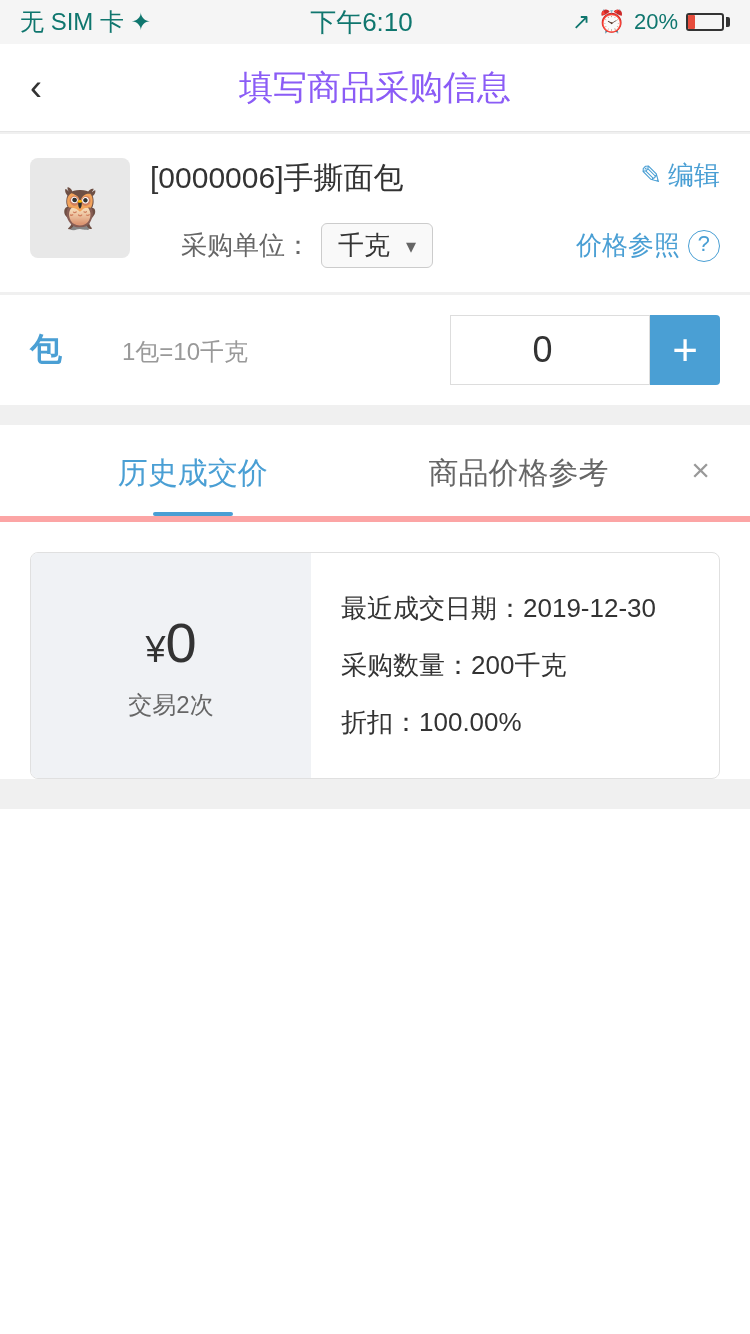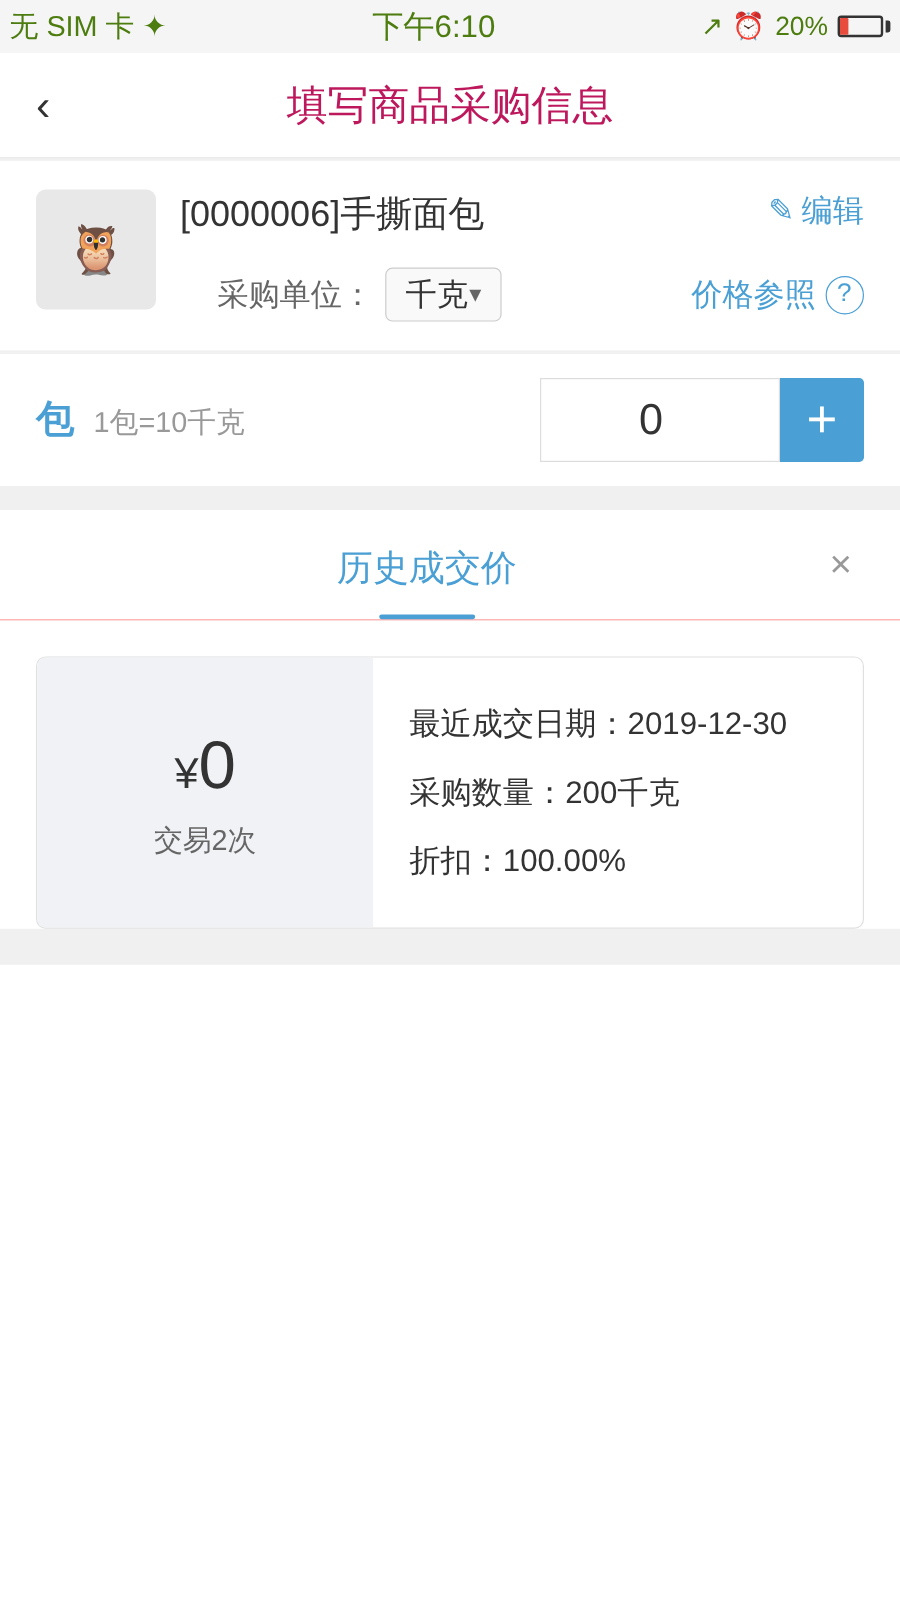--- a/index.html
+++ b/index.html
@@ -12,23 +12,23 @@
       font-size: 28px;
     }
 
     
     .status-bar {
       display: flex;
       justify-content: space-between;
       align-items: center;
       height: 44px;
       background: #f5f5f5;
-      padding: 0 8px;
+      padding: 0 20px;
       font-size: 24px;
-      color: #4d7c0f;
+      color: #0f766e;
     }
     .status-left { display: flex; align-items: center; gap: 8px; }
     .status-center { font-size: 26px; font-weight: 500; }
     .status-right { display: flex; align-items: center; gap: 8px; font-size: 22px; }
     .battery {
       display: inline-flex; align-items: center; gap: 2px;
     }
     .battery-body {
       width: 38px; height: 18px;
       border: 2px solid #333; border-radius: 3px;
@@ -58,21 +58,21 @@
       font-size: 36px;
       color: #333;
       cursor: pointer;
     }
     .nav-title {
       position: absolute;
       left: 50%;
       transform: translateX(-50%);
       font-size: 34px;
       font-weight: 500;
-      color: #be185d;
+      color: #8b5cf6;
     }
 
     
     .product-card {
       background: #fff;
       padding: 24px 30px;
       margin-top: 2px;
     }
     .product-header {
       display: flex;
@@ -130,21 +130,21 @@
       gap: 10px;
     }
     .unit-select {
       border: 1px solid #ccc;
       border-radius: 6px;
       padding: 4px 16px;
       font-size: 26px;
       color: #333;
       display: flex;
       align-items: center;
-      gap: 1px;
+      gap: 16px;
       background: #f9f9f9;
       cursor: pointer;
     }
     .unit-select .chevron { color: #666; font-size: 20px; }
     .price-ref {
       font-size: 26px;
       color: #4a9fd4;
       display: flex;
       align-items: center;
       gap: 8px;
@@ -168,20 +168,21 @@
       gap: 16px;
     }
     .qty-unit {
       font-size: 32px;
       color: #4a9fd4;
       font-weight: 600;
     }
     .qty-conversion {
       font-size: 24px;
       color: #999;
+      margin-left: 44px;
     }
     .quantity-input-wrapper {
       display: flex;
       align-items: center;
       gap: 0;
     }
     .qty-input-box {
       width: 200px;
       height: 70px;
       border: 1px solid #ddd;
@@ -205,21 +206,21 @@
     }
 
     
     .tabs-section {
       background: #fff;
       margin-top: 20px;
     }
     .tabs-header {
       display: flex;
       align-items: center;
-      border-bottom: 1px solid #fca5a5;
+      border-bottom: 6px solid #fca5a5;
       position: relative;
       padding: 0 30px;
     }
     .tab-item {
       flex: 1;
       text-align: center;
       padding: 28px 0 22px;
       font-size: 30px;
       color: #666;
       cursor: pointer;
@@ -361,20 +362,21 @@
   </div>
   <div class="quantity-input-wrapper">
     <input class="qty-input-box" type="number" value="0" style="">
     <div class="qty-plus-btn">+</div>
   </div>
 </div>
 
 <div class="tabs-section">
   <div class="tabs-header">
     <div class="tab-item active">历史成交价</div>
+    <div class="tab-item">商品价格参考</div>
     <div class="tab-close">×</div>
   </div>
 
   <div class="price-card">
     <div class="price-left">
       <div class="price-amount">
         <span class="price-currency">¥</span><span>0</span>
       </div>
       <div class="price-trades">交易2次</div>
     </div>

